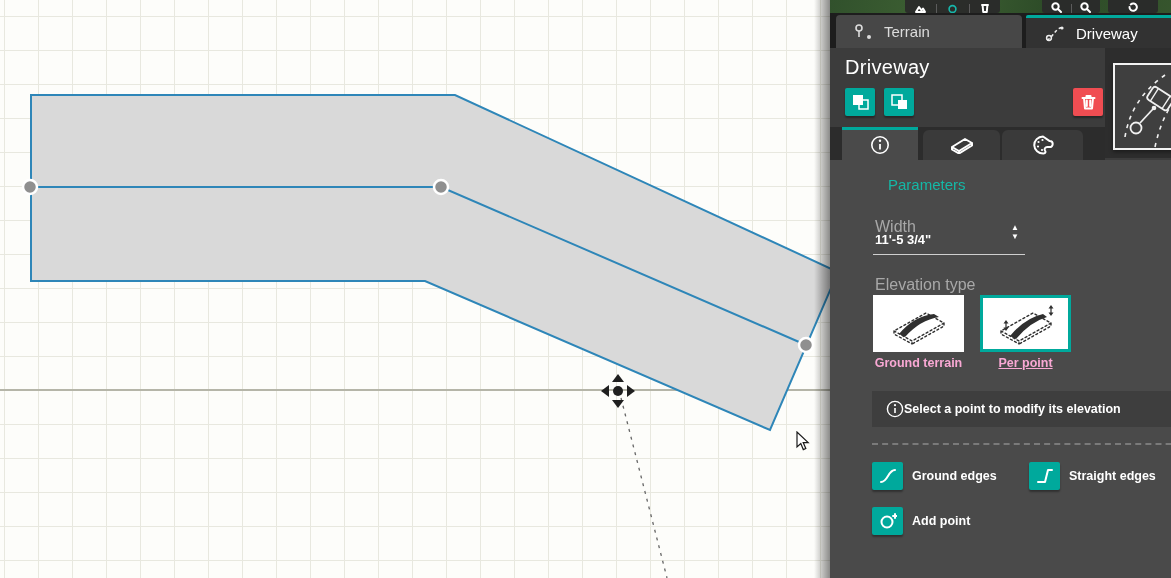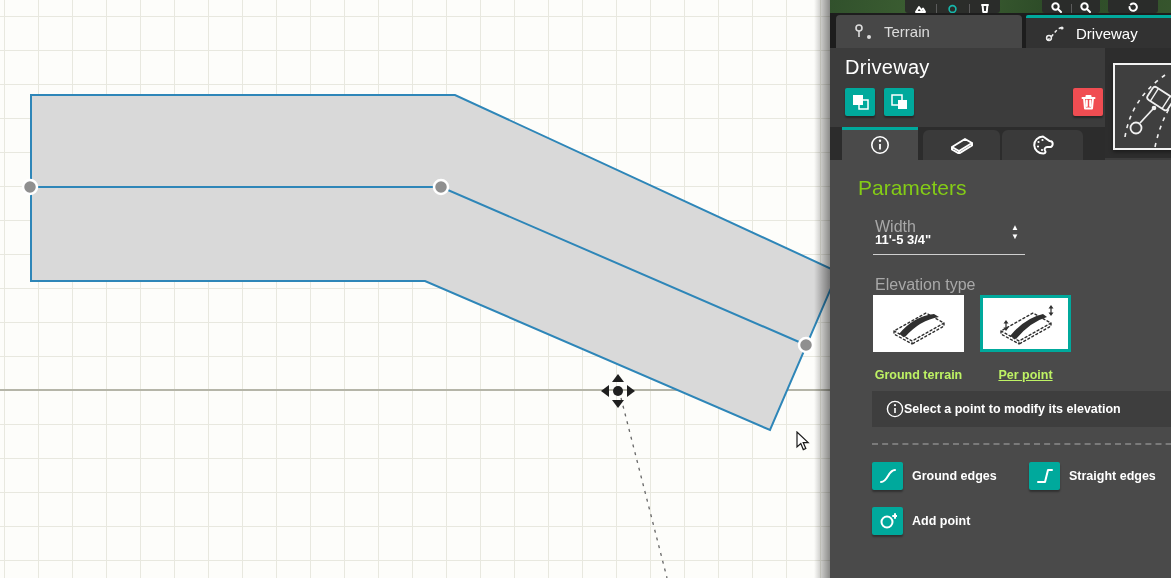--- a/index.html
+++ b/index.html
@@ -49,33 +49,33 @@
     border:2px solid #f2f2f2;box-shadow:0 2px 4px rgba(0,0,0,.4);}
 
   .inner-tabs{position:absolute;left:0;top:127px;width:275px;height:33px;background:#2c2c2c;}
   .itab{position:absolute;top:0;height:33px;display:flex;align-items:center;justify-content:center;cursor:pointer;}
   .itab-rest{background:#3a3a3a;border-radius:6px 6px 0 0;top:3px;height:30px;}
   .itab-active{left:12px;width:76px;background:#4a4a4a;border-top:3px solid #00A99C;}
   .itab-2{left:93px;width:77px;}
   .itab-3{left:172px;width:81px;}
 
   .content{position:absolute;left:0;top:160px;right:0;bottom:0;background:#4a4a4a;color:#fff;}
-  .params-heading{position:absolute;left:28px;top:16px;font-size:21px;color:#84cc16;}
+  .params-heading{position:absolute;left:58px;top:16px;font-size:15px;color:#14b8a6;}
   .field-label{position:absolute;font-size:16px;color:#a8a8a8;}
   .width-label{left:45px;top:58px;}
   .width-value{position:absolute;left:45px;top:72px;font-size:13px;font-weight:bold;color:#fff;}
   .width-underline{position:absolute;left:43px;top:94px;width:152px;height:1px;background:#cfcfcf;}
   .spinner{position:absolute;left:181px;top:64px;display:flex;flex-direction:column;gap:1px;
     color:#fff;font-size:8px;line-height:8px;cursor:pointer;background:none;border:none;padding:0;}
   .elev-label{left:45px;top:116px;}
   .elev-card{position:absolute;top:135px;width:91px;height:57px;background:#fff;border:none;
     display:flex;align-items:center;justify-content:center;cursor:pointer;padding:0;}
   .card-1{left:43px;}
   .card-2{left:150px;border:3px solid #00A99C;}
-  .card-label{position:absolute;top:196px;width:91px;text-align:center;font-size:12.5px;font-weight:bold;color:#bef264;margin-top:12px;}
+  .card-label{position:absolute;top:196px;width:91px;text-align:center;font-size:12.5px;font-weight:bold;color:#f9a8d4;}
   .cl-1{left:43px;}
   .cl-2{left:150px;text-decoration:underline;}
   .info-bar{position:absolute;left:42px;right:0;top:231px;height:36px;background:#3e3e3e;
     display:flex;align-items:center;padding-left:14px;}
   .info-bar span{font-size:12.5px;font-weight:bold;color:#fff;}
   .dash-divider{position:absolute;left:42px;right:0;top:283px;border-top:2px dashed #7a7a7a;}
   .tool-btn{position:absolute;width:31px;height:28px;border:none;border-radius:2px;background:#00A99C;
     display:flex;align-items:center;justify-content:center;cursor:pointer;box-shadow:0 2px 2px rgba(0,0,0,.35);}
   .tool-label{position:absolute;font-size:12.5px;font-weight:bold;color:#fff;}
   .curved-btn{left:42px;top:302px;}  .curved-label{left:82px;top:309px;}

